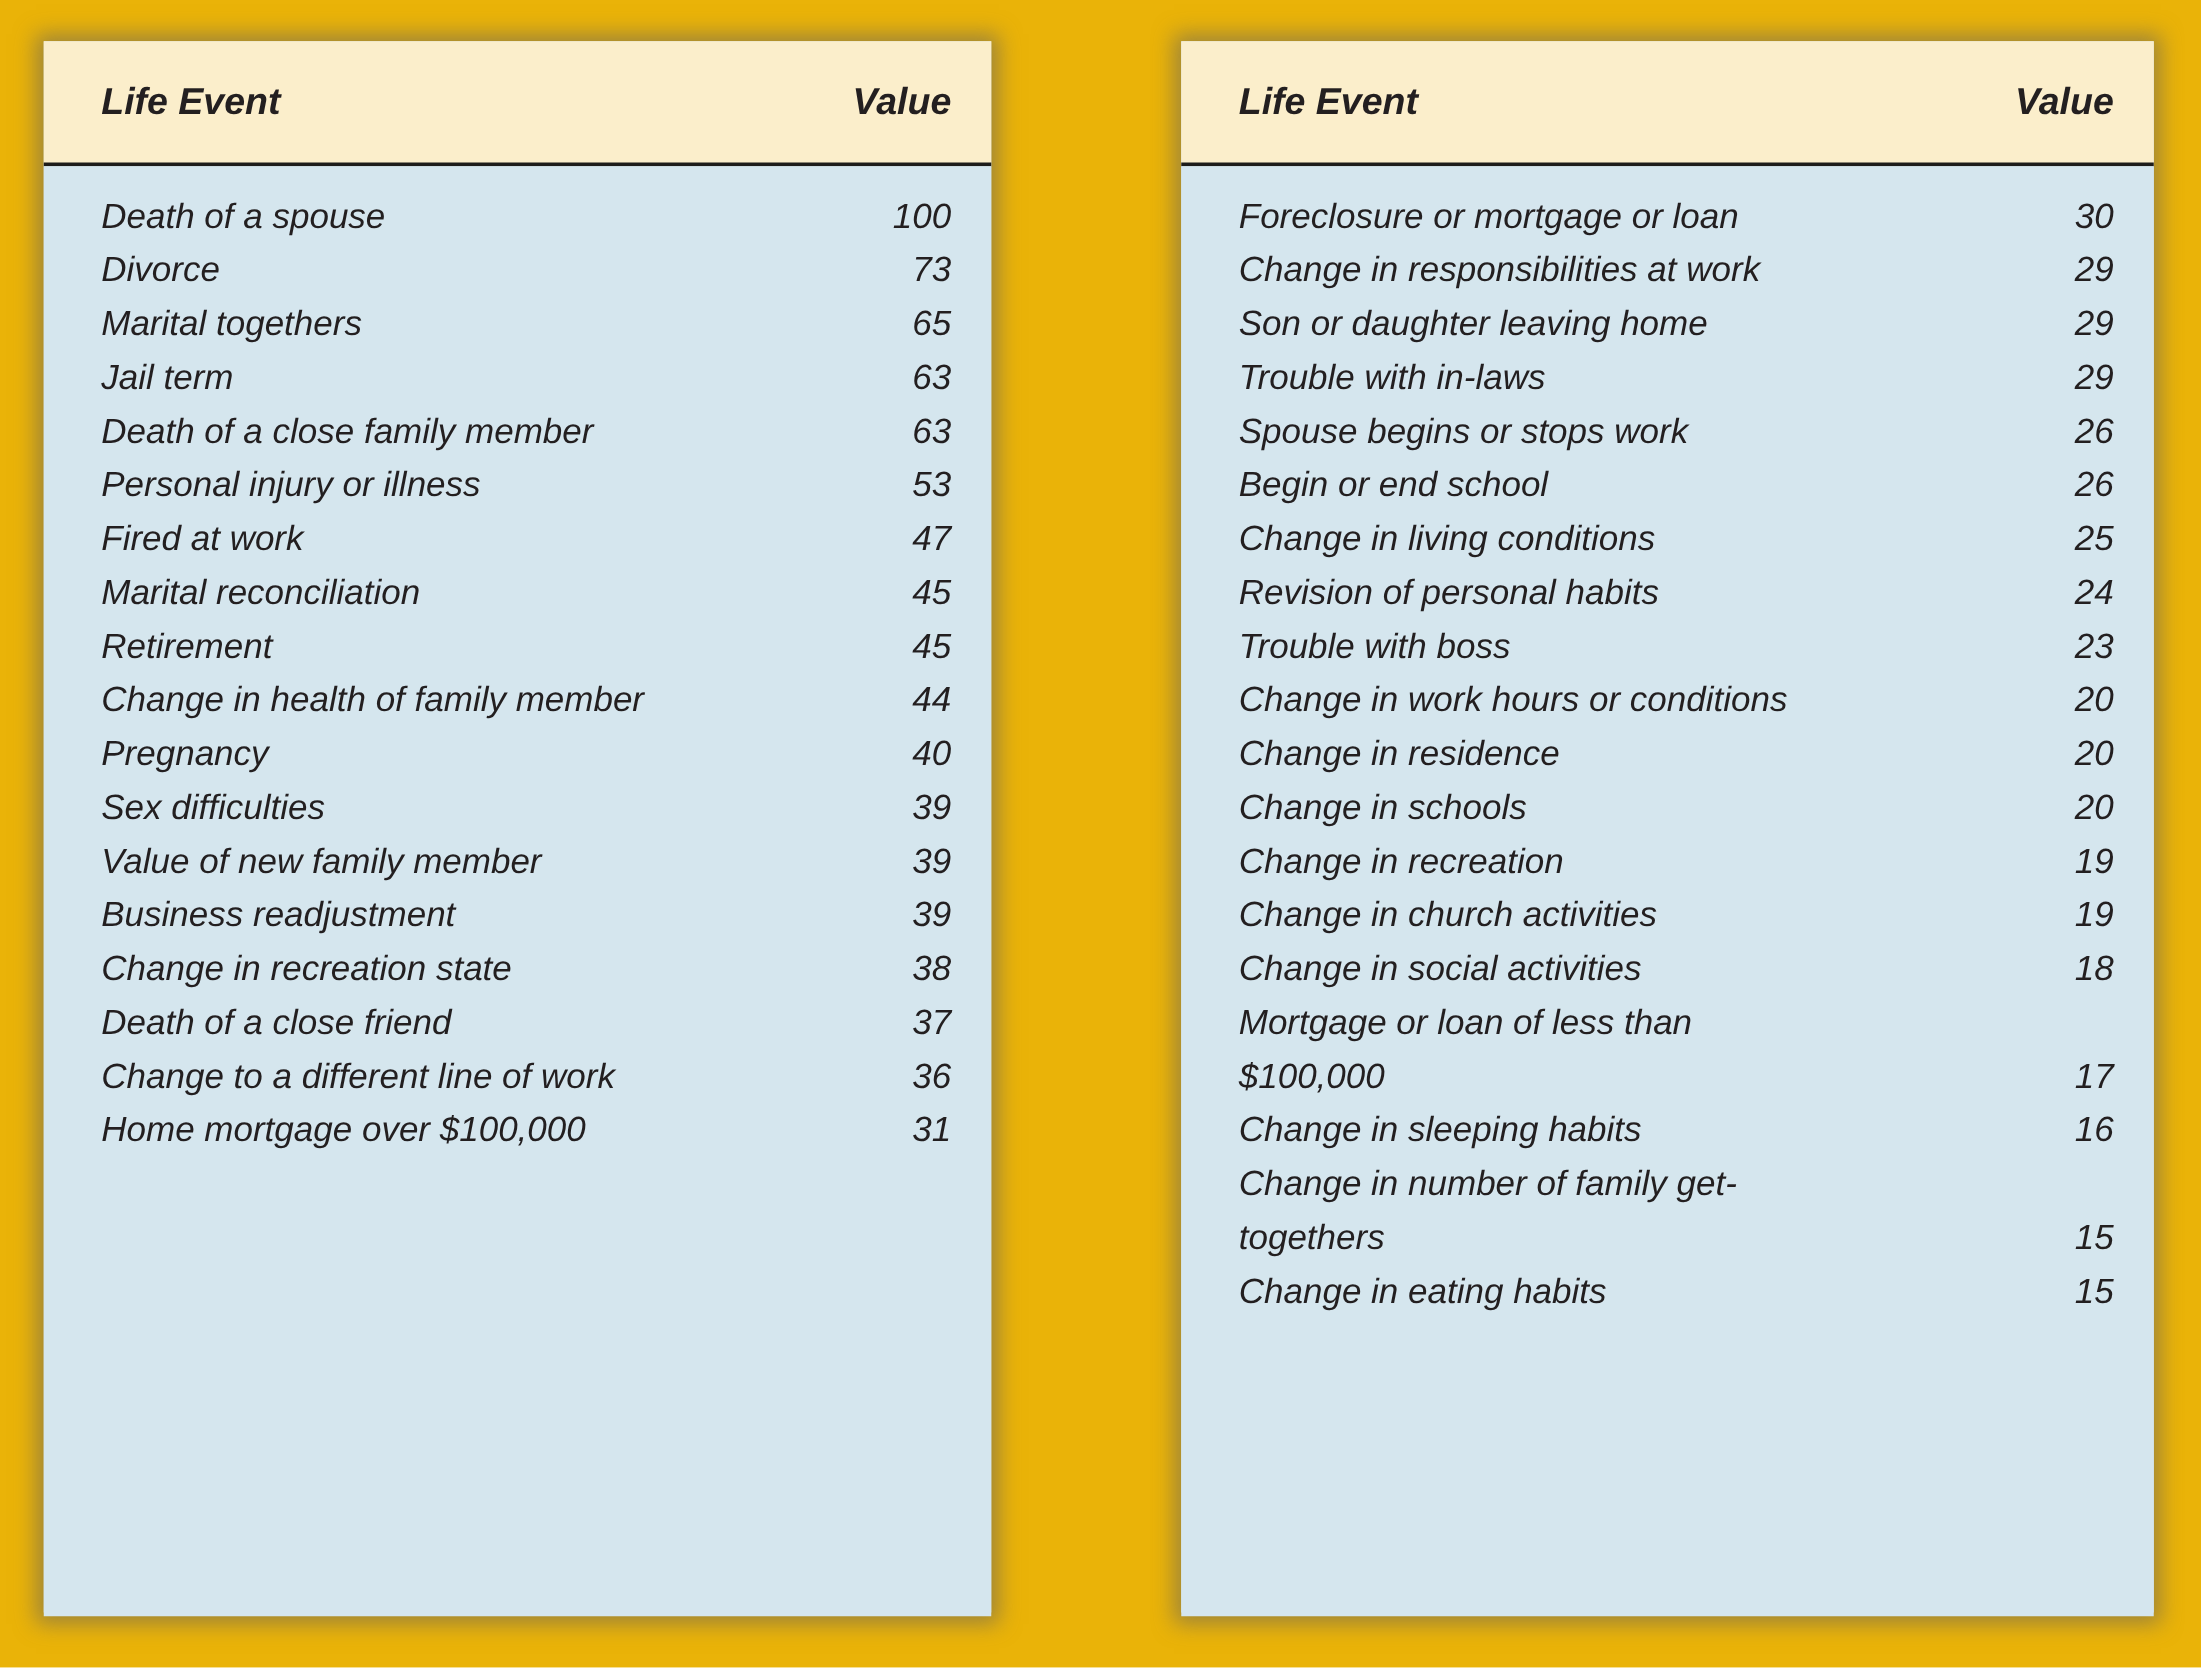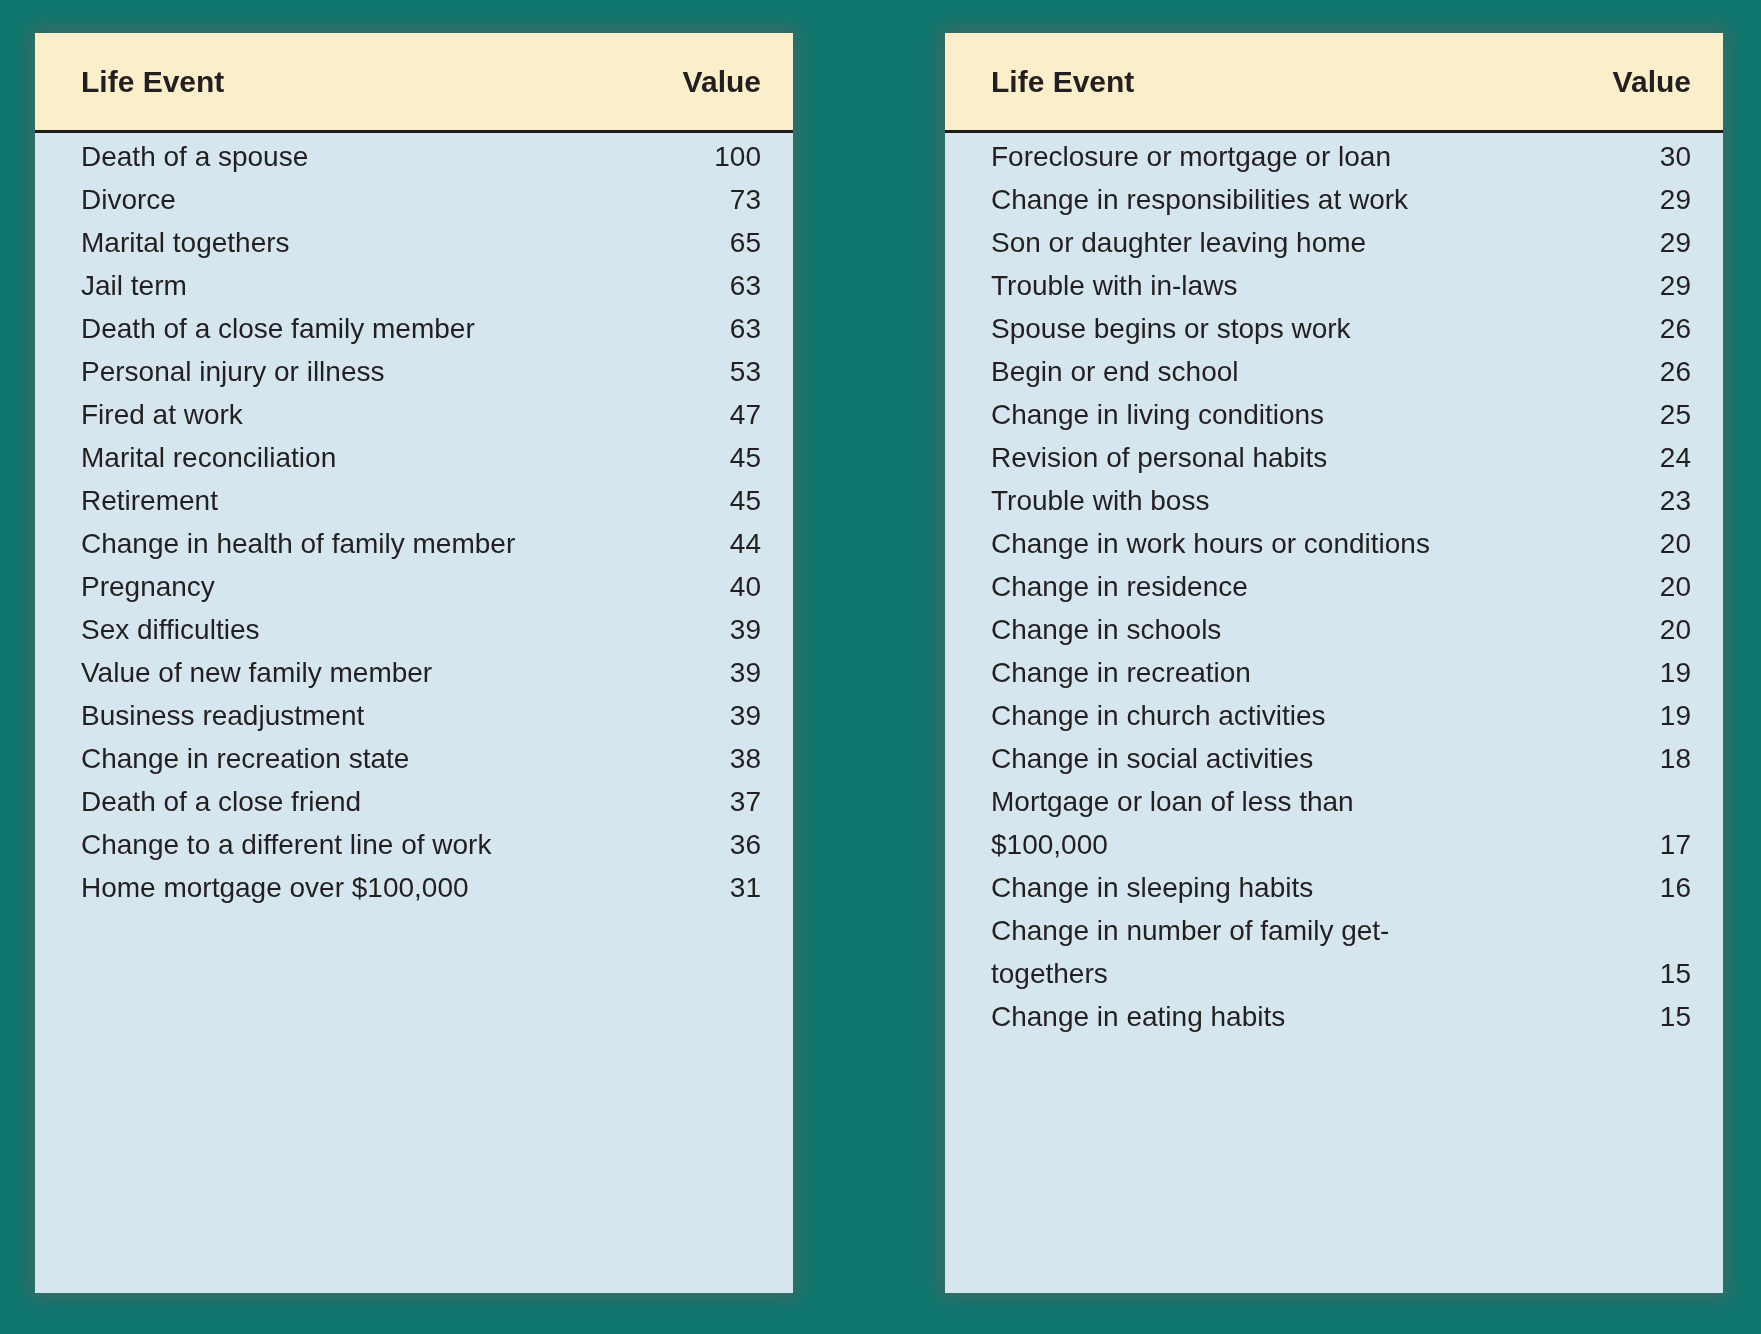--- a/index.html
+++ b/index.html
@@ -7,22 +7,23 @@
     padding: 0;
     background: #ffffff;
     width: 1761px;
     height: 1334px;
     font-family: "Liberation Sans", sans-serif;
   }
   .stage {
     position: relative;
     width: 1761px;
     height: 1334px;
-    background: #0f766e;
+    background: #eab308;
     overflow: hidden;
+    font-style: italic;
   }
   .table-card {
     position: absolute;
     top: 33px;
     height: 1260px;
     box-shadow: 0 0 16px 6px rgba(96, 96, 96, 0.55);
     background: #d5e6ee;
   }
   .table-card.left  { left: 35px;  width: 758px; }
   .table-card.right { left: 945px; width: 778px; }
@@ -37,21 +38,21 @@
     align-items: center;
     padding: 0 32px 0 46px;
     font-size: 30px;
     font-weight: bold;
     color: #231f20;
   }
   .card-body {
     box-sizing: border-box;
     height: 1157px;
     background: #d5e6ee;
-    padding: 2px 32px 0 46px;
+    padding: 18px 32px 0 46px;
     overflow: hidden;
   }
   .row {
     display: flex;
     justify-content: space-between;
     align-items: flex-end;
     font-size: 28px;
     line-height: 43px;
     color: #231f20;
   }

